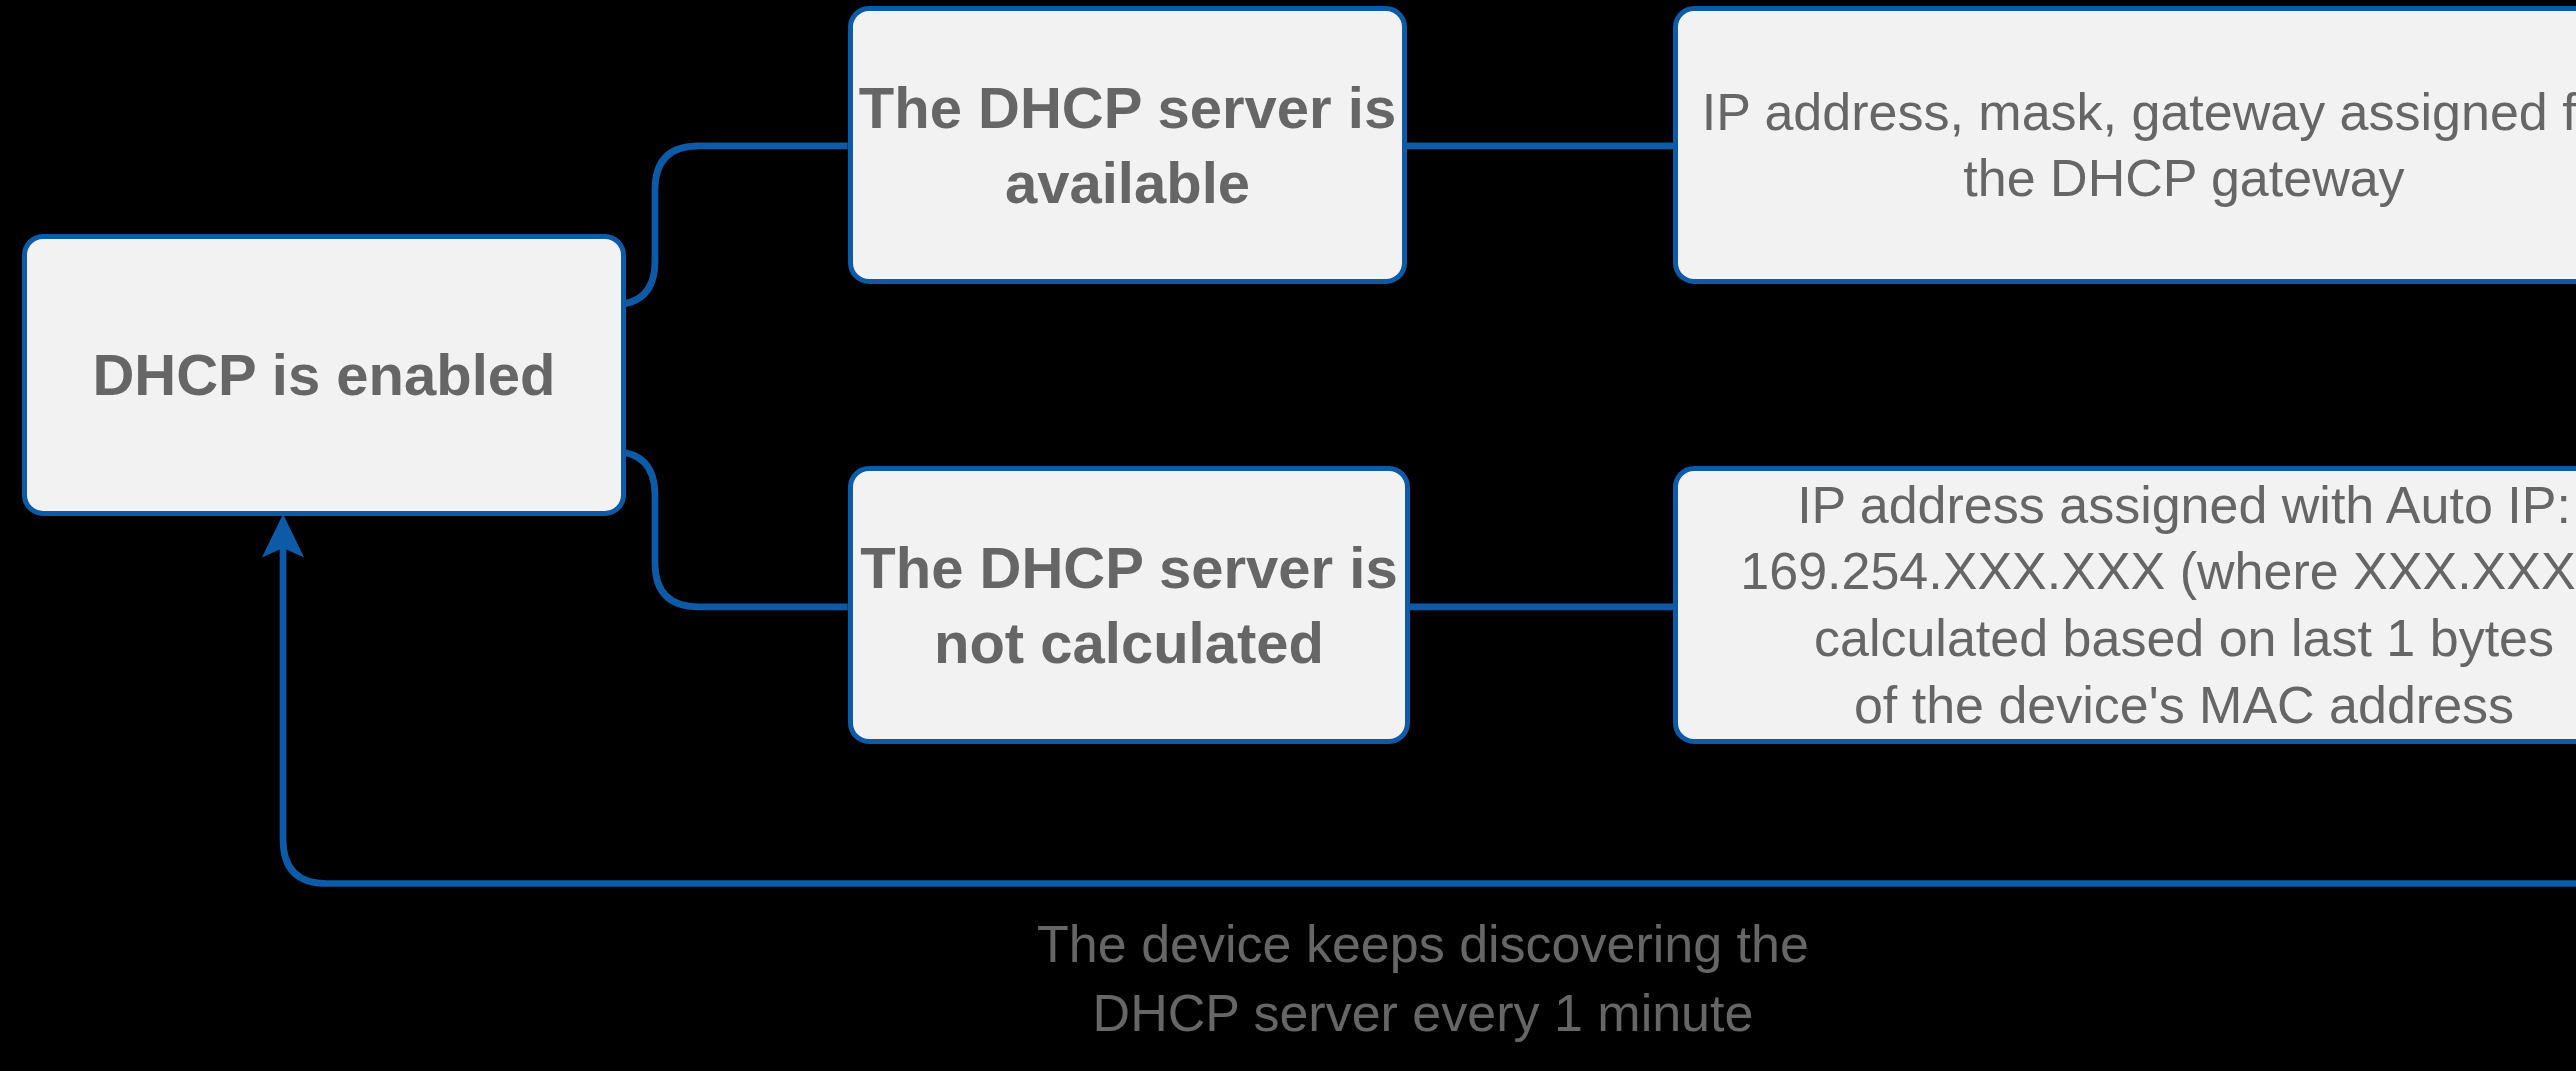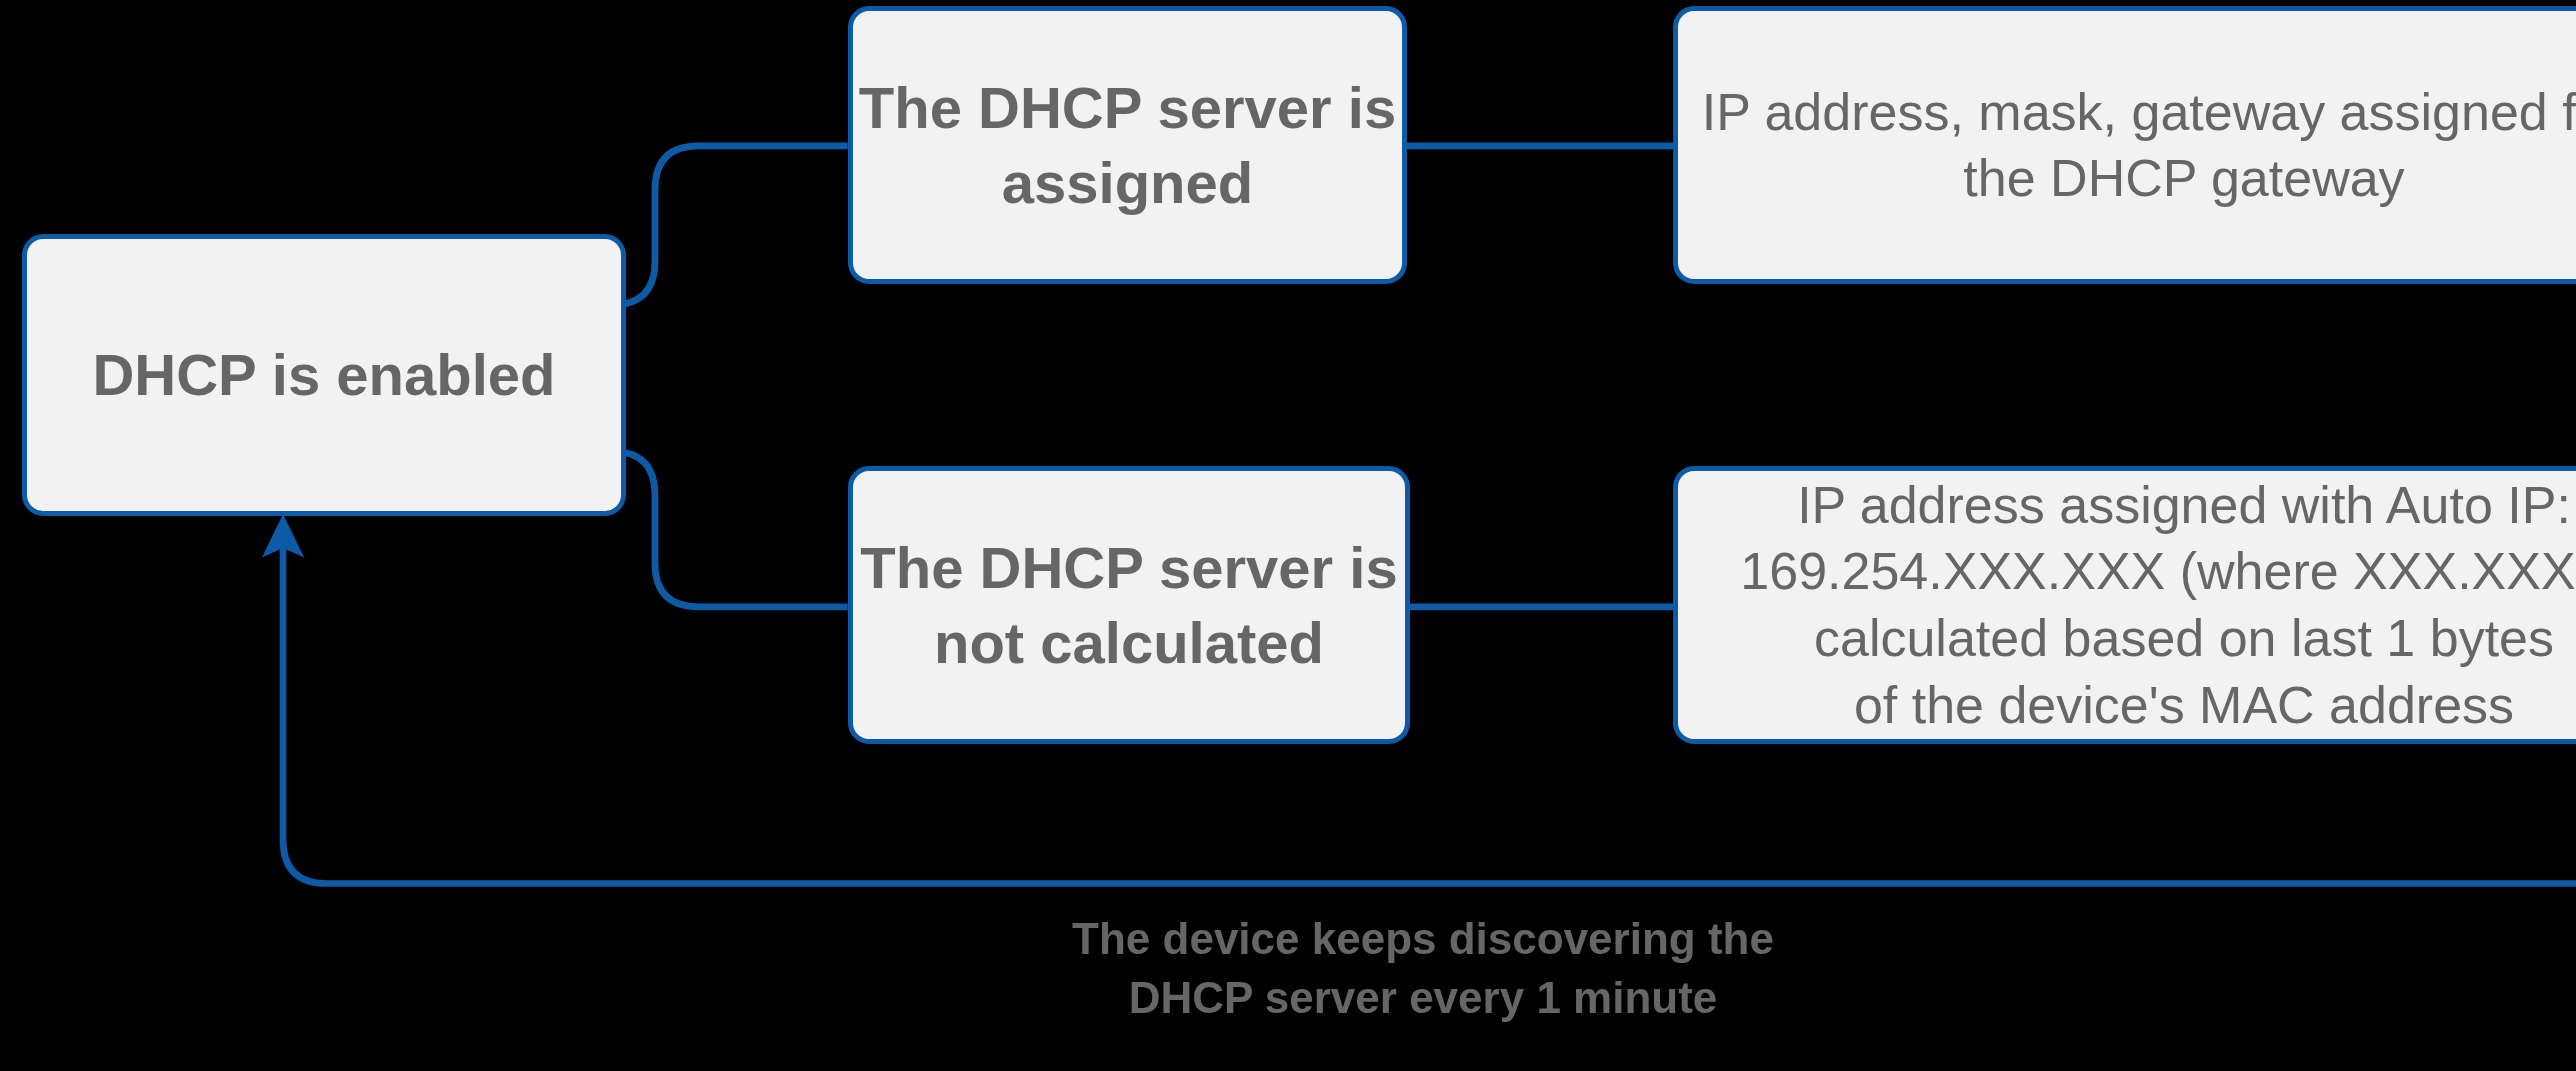--- a/index.html
+++ b/index.html
@@ -63,22 +63,22 @@
   #node-assigned-from-server{ left: 1673px; top: 6.2px;  width: 1022px; height: 278px; }
   #node-server-not-available{ left: 848px; top: 466px; width: 562px; height: 278px; }
   #node-auto-ip             { left: 1673px; top: 466px; width: 1022px; height: 278px; }
   .loop-label {
     position: absolute;
     left: 908px;
     top: 910px;
     width: 1030px;
     text-align: center;
     color: #666666;
-    font-size: 44px;
-    font-weight: bold;
+    font-size: 52px;
+    font-weight: normal;
     line-height: 1.33;
   }
   .loop-label .line { white-space: nowrap; }
 </style>
 </head>
 <body>
 
 <div class="canvas">
 
   <svg class="edge-layer" viewBox="0 0 5481 2079">
@@ -89,21 +89,21 @@
     <path class="edge" d="M 5232 1178 H 5333 Q 5418 1178 5418 1263 V 1630 Q 5418 1715 5333 1715 H 634 Q 549 1715 549 1630 V 1062"></path>
     <polygon class="arrowhead" points="549,998 508,1082 549,1064 590,1082"></polygon>
   </svg>
 
   <div class="node node-bold" id="node-dhcp-enabled">
     <div class="line">DHCP is enabled</div>
   </div>
 
   <div class="node node-bold" id="node-server-available">
     <div class="line">The DHCP server is</div>
-    <div class="line">assigned</div>
+    <div class="line">available</div>
   </div>
 
   <div class="node node-regular" id="node-assigned-from-server">
     <div class="line">IP address, mask, gateway assigned from</div>
     <div class="line">the DHCP gateway</div>
   </div>
 
   <div class="node node-bold" id="node-server-not-available">
     <div class="line">The DHCP server is</div>
     <div class="line">not calculated</div>

